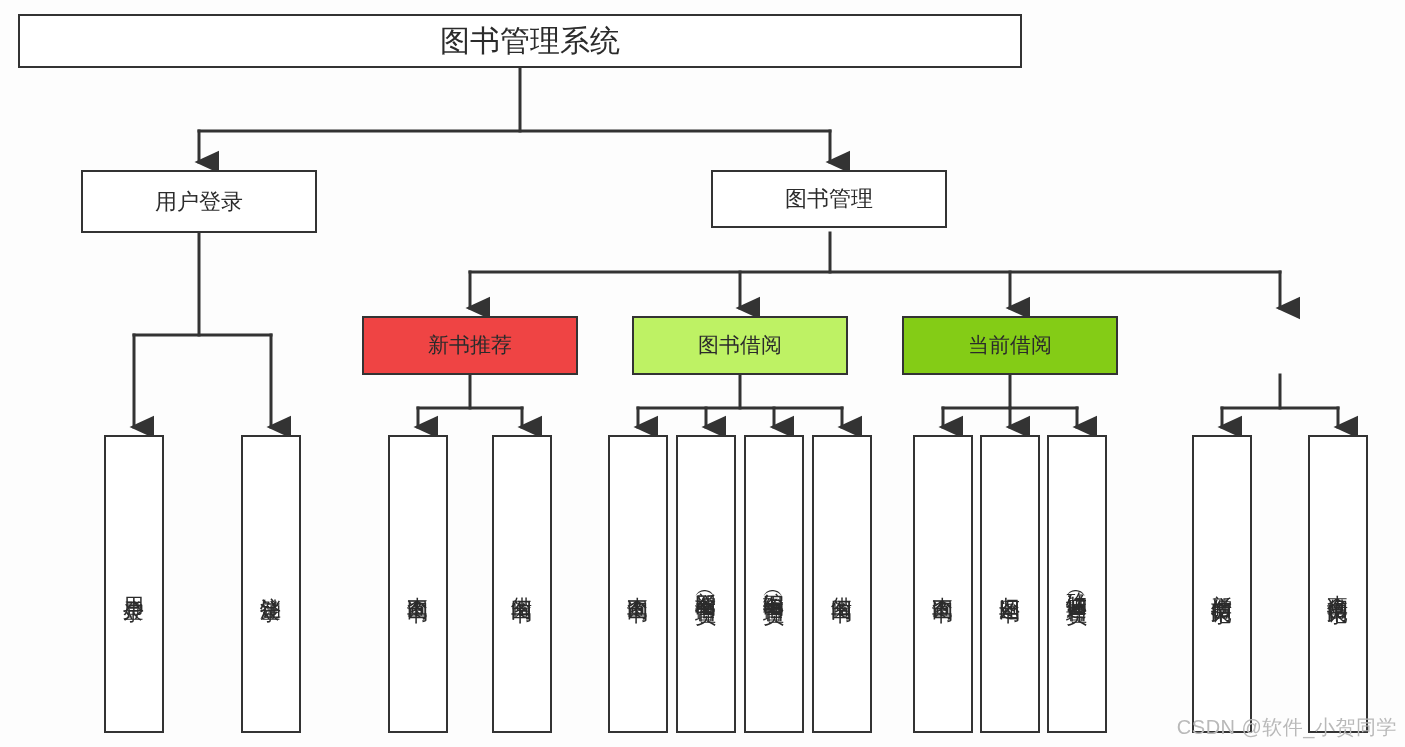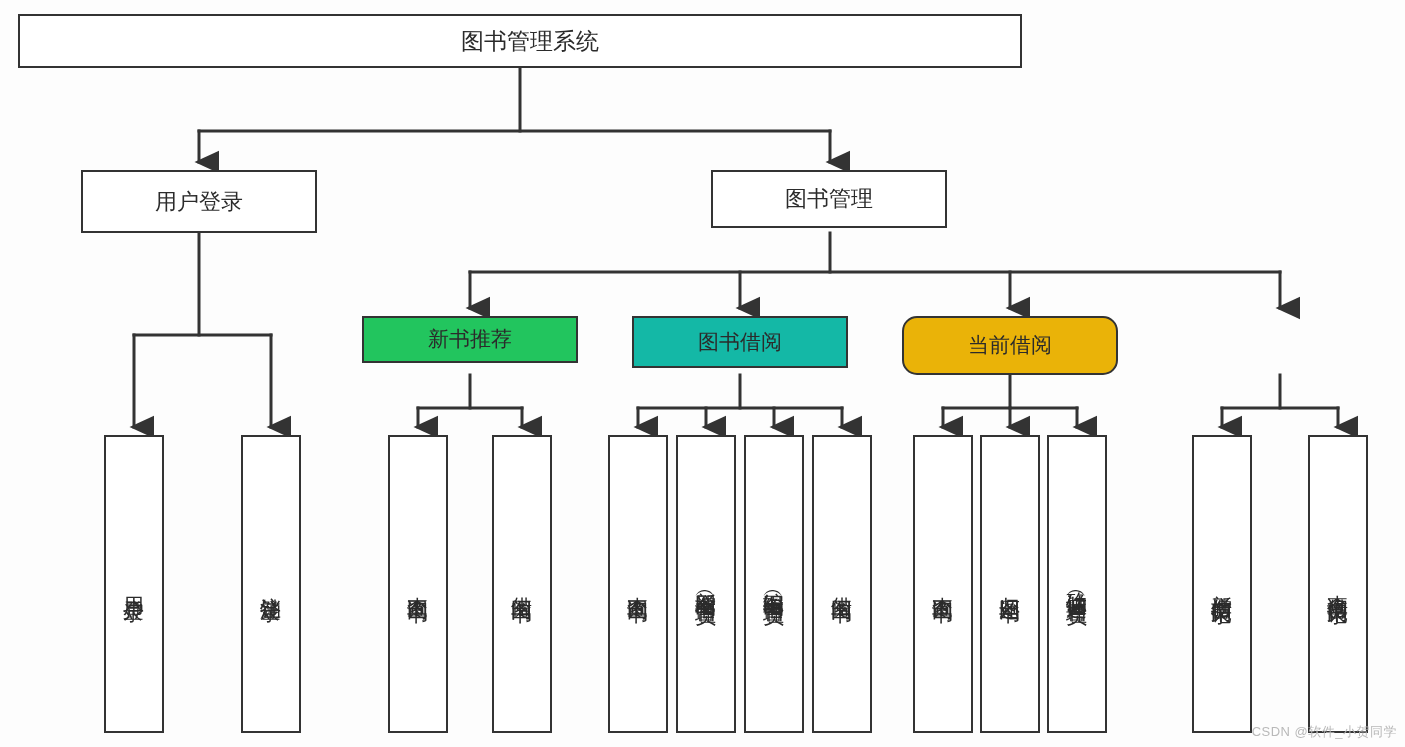--- a/index.html
+++ b/index.html
@@ -32,21 +32,21 @@
     position: absolute;
     box-sizing: border-box;
     background: #ffffff;
     border: 2px solid #333333;
     display: flex;
     align-items: center;
     justify-content: center;
     color: #2b2b2b;
     z-index: 2;
   }
-  .node.level0 { font-size: 23px; padding-left: 20px; }
+  .node.level0 { font-size: 30px; padding-left: 20px; }
   .node.level1 { font-size: 22px; }
   .node.level2 { font-size: 21px; }
 
   
   .node.leaf {
     font-size: 21px;
     align-items: flex-start;
     justify-content: center;
     padding-top: 6px;
   }
@@ -65,21 +65,21 @@
   
   .node.leaf {
     align-items: center;
     padding-top: 0;
   }
 
   #watermark {
     position: absolute;
     right: 8px;
     bottom: 6px;
-    font-size: 13px;
+    font-size: 20px;
     color: #b9b9b9;
     z-index: 5;
     white-space: nowrap;
     letter-spacing: 0.5px;
   }
 </style>
 </head>
 <body>
 
 <div id="canvas" style="background: rgb(253, 253, 253);">
@@ -145,29 +145,29 @@
   </div>
 
   <div class="node level1" style="left: 81px; top: 170px; width: 236px; height: 63px; background: rgb(255, 255, 255); border-color: rgb(51, 51, 51); color: rgb(43, 43, 43);">
     <span class="label">用户登录</span>
   </div>
 
   <div class="node level1" style="left: 711px; top: 170px; width: 236px; height: 58px; background: rgb(255, 255, 255); border-color: rgb(51, 51, 51); color: rgb(43, 43, 43);">
     <span class="label">图书管理</span>
   </div>
 
-  <div class="node level2" style="left: 362px; top: 316px; width: 216px; height: 47px; background: #22c55e; border-color: rgb(51, 51, 51); color: rgb(43, 43, 43);">
+  <div class="node level2" style="left: 362px; top: 316px; width: 216px; height: 59px; background: #ef4444; border-color: rgb(51, 51, 51); color: rgb(43, 43, 43);">
     <span class="label">新书推荐</span>
   </div>
 
-  <div class="node level2" style="left: 632px; top: 316px; width: 216px; height: 52px; background: #14b8a6; border-color: rgb(51, 51, 51); color: rgb(43, 43, 43);">
+  <div class="node level2" style="left: 632px; top: 316px; width: 216px; height: 59px; background: #bef264; border-color: rgb(51, 51, 51); color: rgb(43, 43, 43);">
     <span class="label">图书借阅</span>
   </div>
 
-  <div class="node level2" style="left: 902px; top: 316px; width: 216px; height: 59px; background: #eab308; border-color: rgb(51, 51, 51); color: rgb(43, 43, 43); border-radius: 15px;">
+  <div class="node level2" style="left: 902px; top: 316px; width: 216px; height: 59px; background: #84cc16; border-color: rgb(51, 51, 51); color: rgb(43, 43, 43);">
     <span class="label">当前借阅</span>
   </div>
 
 
   <div class="node leaf" style="left: 104px; top: 435px; width: 60px; height: 298px; background: rgb(255, 255, 255); border-color: rgb(51, 51, 51); color: rgb(43, 43, 43);">
     <span class="label">用户登录</span>
   </div>
 
   <div class="node leaf" style="left: 241px; top: 435px; width: 60px; height: 298px; background: rgb(255, 255, 255); border-color: rgb(51, 51, 51); color: rgb(43, 43, 43);">
     <span class="label">注销登录</span>

